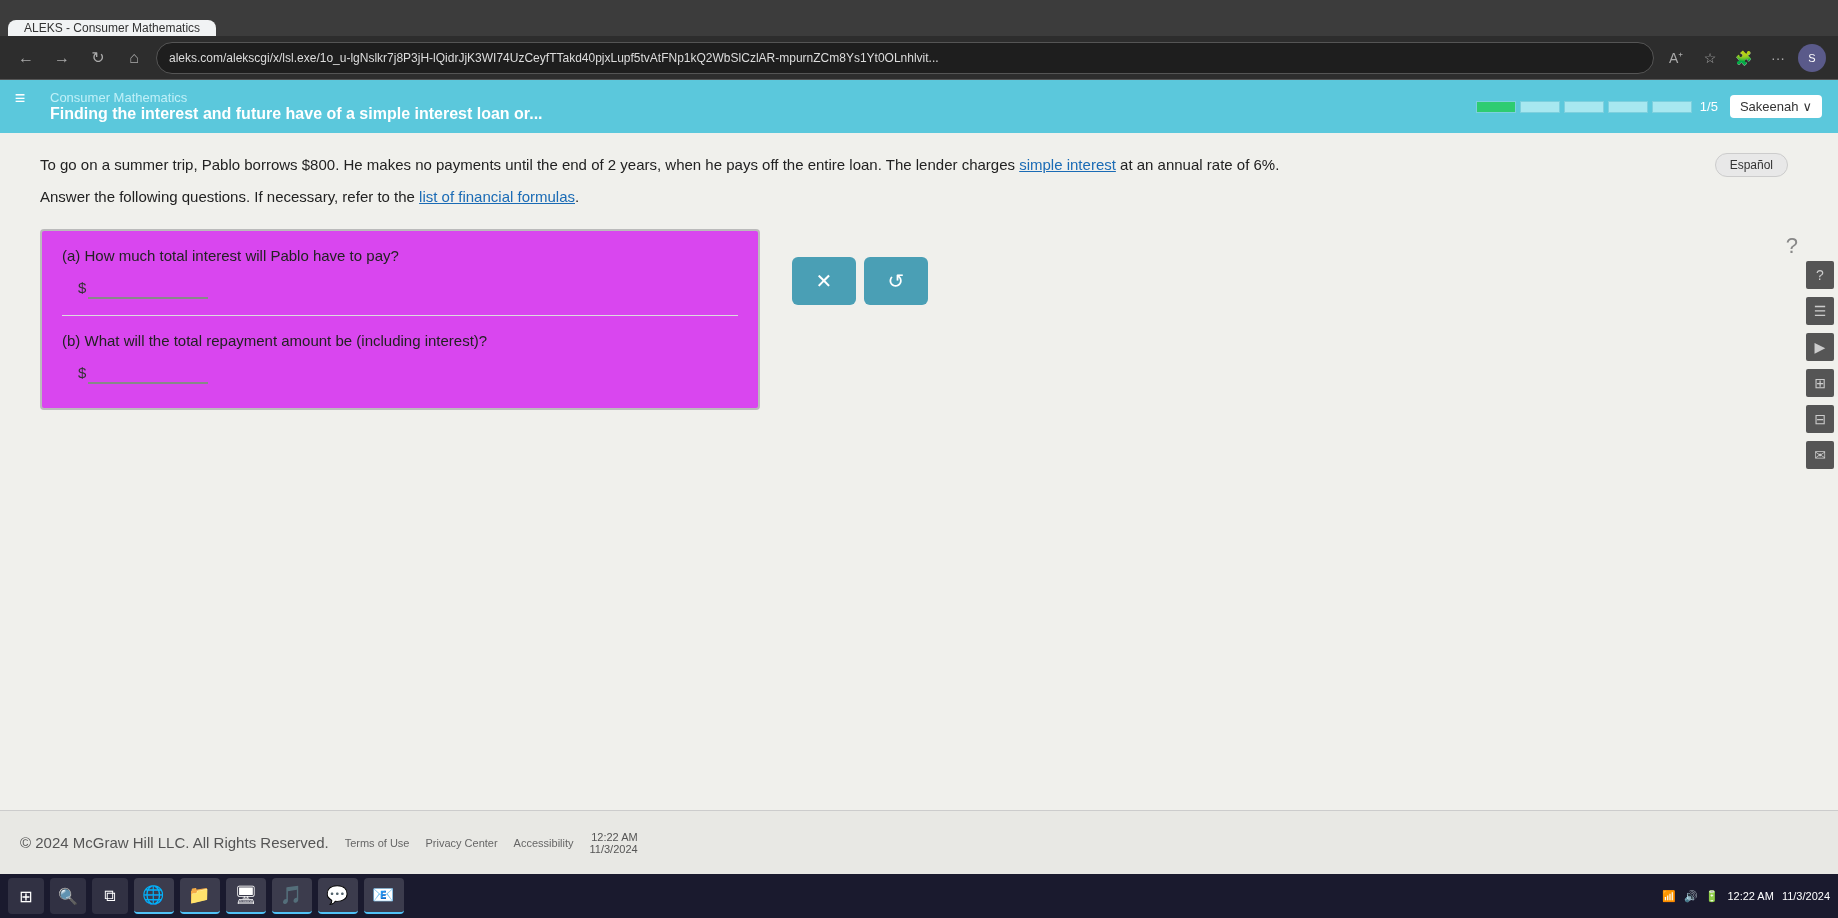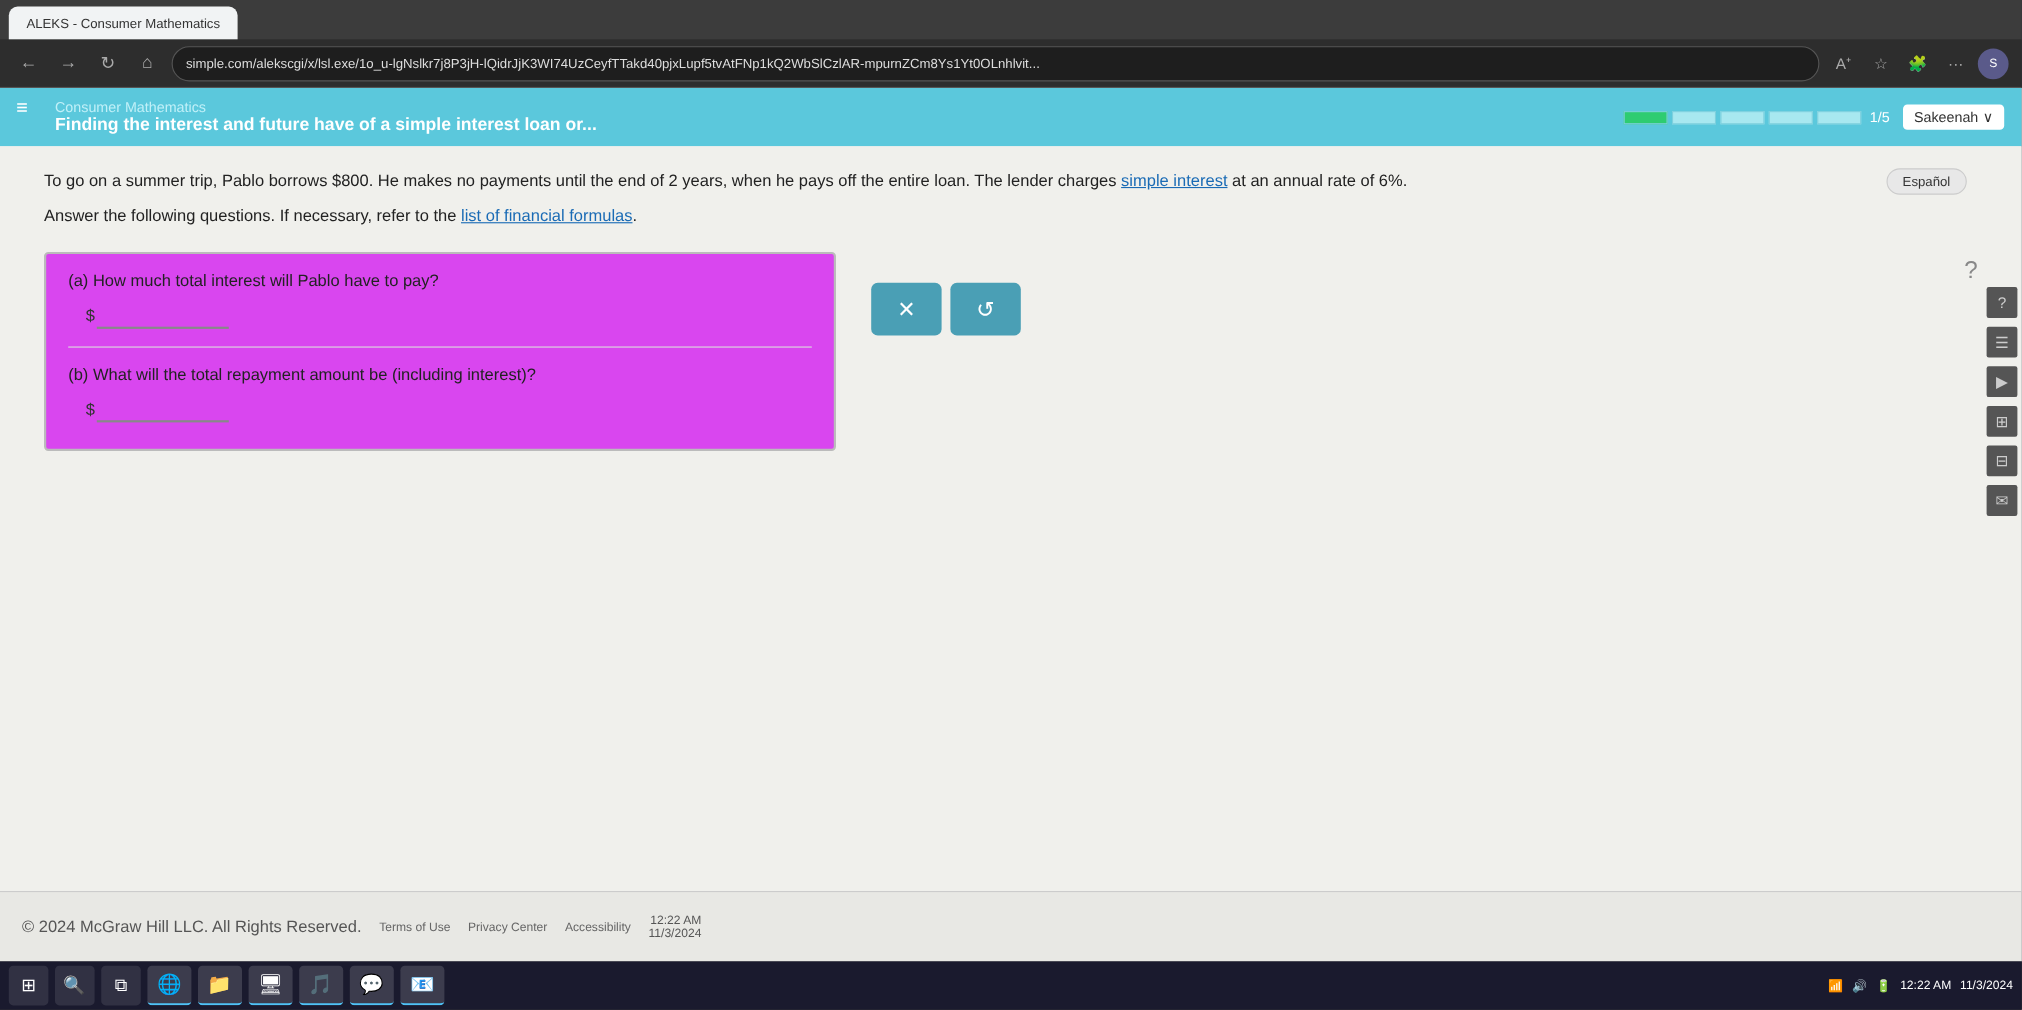--- a/index.html
+++ b/index.html
@@ -24,21 +24,21 @@
     .browser-tab-bar {
       background: #3c3c3c;
       height: 36px;
       display: flex;
       align-items: flex-end;
       padding: 0 8px;
     }
 
     .browser-tab {
       background: #f1f3f4;
-      height: 30px;
+      height: 16px;
       padding: 0 16px;
       display: flex;
       align-items: center;
       font-size: 12px;
       color: #333;
       border-radius: 8px 8px 0 0;
       max-width: 300px;
       overflow: hidden;
       white-space: nowrap;
       text-overflow: ellipsis;
@@ -442,21 +442,21 @@
       <span>ALEKS - Consumer Mathematics</span>
     </div>
   </div>
 
   <div class="browser-omnibar">
     <button class="omnibar-nav-btn">←</button>
     <button class="omnibar-nav-btn">→</button>
     <button class="omnibar-nav-btn">↻</button>
     <button class="omnibar-nav-btn">⌂</button>
     <div class="omnibar-url">
-      <span>simple.com/alekscgi/x/lsl.exe/1o_u-lgNslkr7j8P3jH-lQidrJjK3WI74UzCeyfTTakd40pjxLupf5tvAtFNp1kQ2WbSlCzlAR-mpurnZCm8Ys1Yt0OLnhlvit...</span>
+      <span>aleks.com/alekscgi/x/lsl.exe/1o_u-lgNslkr7j8P3jH-lQidrJjK3WI74UzCeyfTTakd40pjxLupf5tvAtFNp1kQ2WbSlCzlAR-mpurnZCm8Ys1Yt0OLnhlvit...</span>
     </div>
     <div class="omnibar-actions">
       <button class="omnibar-action-btn">A⁺</button>
       <button class="omnibar-action-btn">☆</button>
       <button class="omnibar-action-btn">🧩</button>
       <button class="omnibar-action-btn">···</button>
       <div class="user-badge">S</div>
     </div>
   </div>
 

